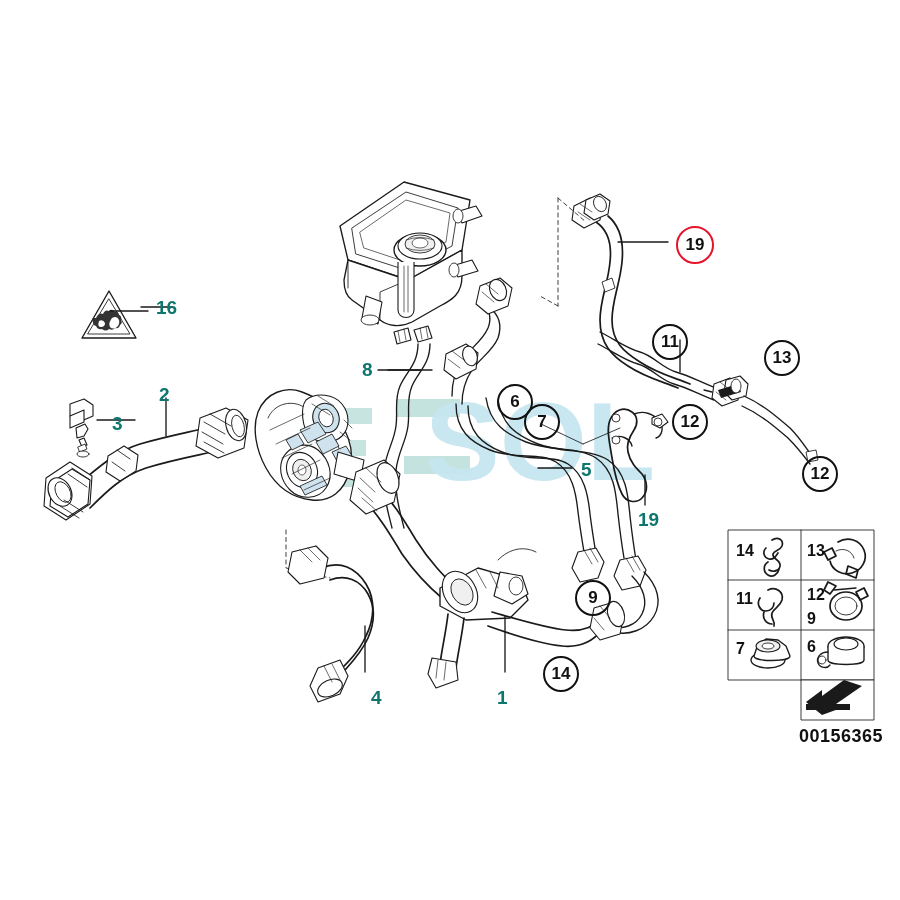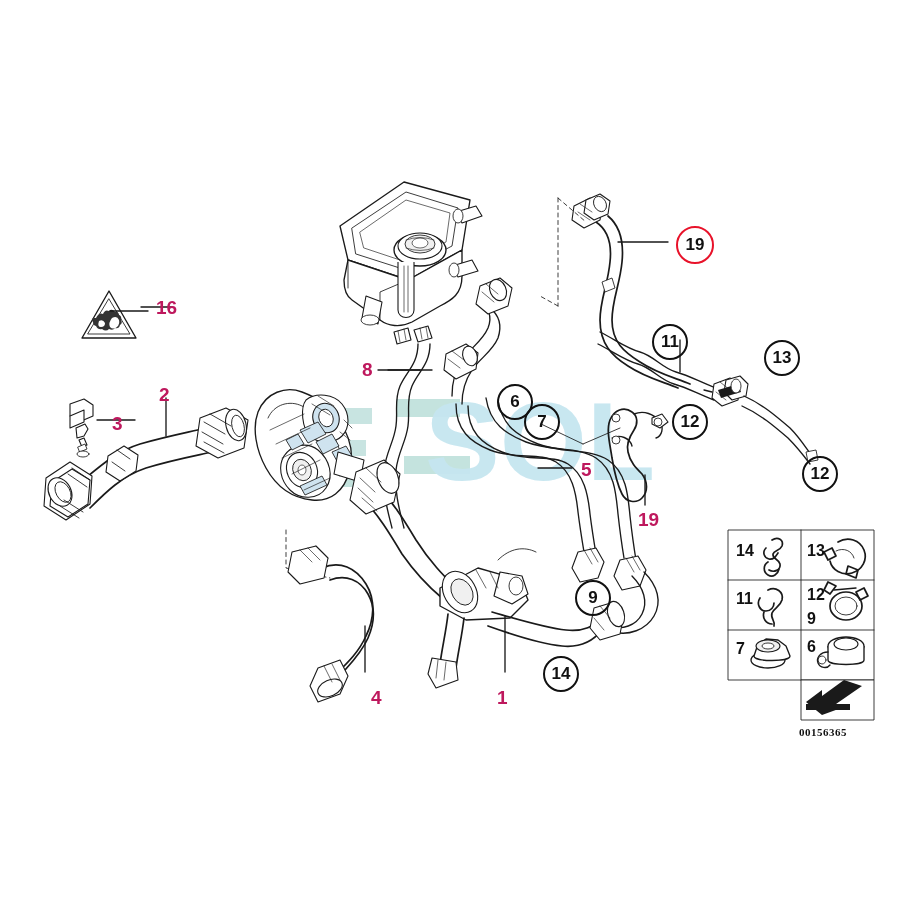--- a/index.html
+++ b/index.html
@@ -2,31 +2,31 @@
 <html><head>
 <meta charset="utf-8">
 <style>
   html,body{margin:0;padding:0;background:#fff;}
   body{width:900px;height:900px;overflow:hidden;
        font-family:"Liberation Sans",sans-serif;}
   #stage{position:relative;width:900px;height:900px;background:#ffffff;}
   svg.layer{position:absolute;left:0;top:0;width:900px;height:900px;}
   
   .lbl{position:absolute;font-family:"Liberation Sans",sans-serif;
-       font-weight:bold;color:#be185d;line-height:1;user-select:none;}
+       font-weight:bold;color:#0f766e;line-height:1;user-select:none;}
   .lbl.plain{font-size:19px;}
   .circ{position:absolute;border:2px solid #111;border-radius:50%;
         display:flex;align-items:center;justify-content:center;
         font-family:"Liberation Sans",sans-serif;font-weight:bold;
         font-size:17px;color:#111;background:transparent;}
   .circ.hi{border-color:#e8122a;border-width:2.5px;}
   .legend-num{position:absolute;font-family:"Liberation Sans",sans-serif;
               font-weight:bold;font-size:16px;color:#111;}
-  .partno{position:absolute;font-family:Liberation Serif, serif;
-          font-weight:bold;font-size:11px;letter-spacing:.5px;color:#111;}
+  .partno{position:absolute;font-family:Liberation Sans, sans-serif;
+          font-weight:bold;font-size:18px;letter-spacing:.5px;color:#111;}
   .wm{position:absolute;font-family:"Liberation Sans",sans-serif;
       font-weight:bold;pointer-events:none;}
 </style>
 </head>
 <body>
 
 <div id="stage">
 
   <svg class="layer" viewBox="0 0 900 900" aria-hidden="true">
     <g opacity="0.85" fill="#bfe0dc">

